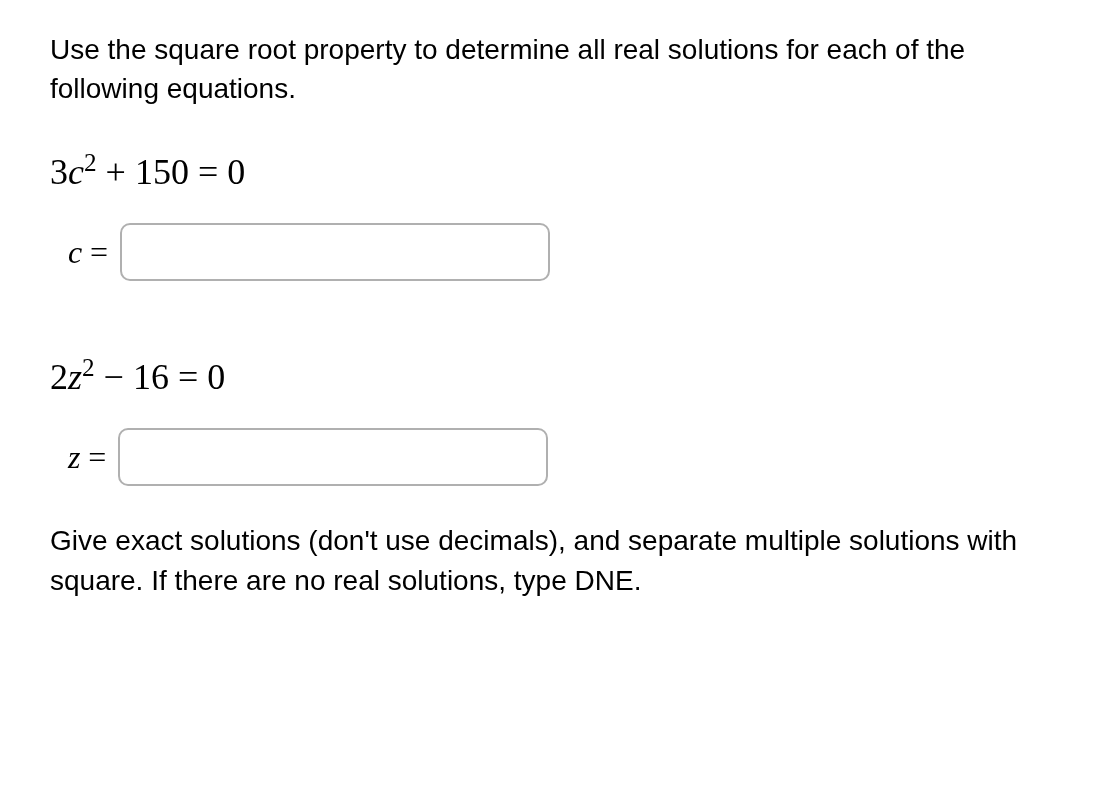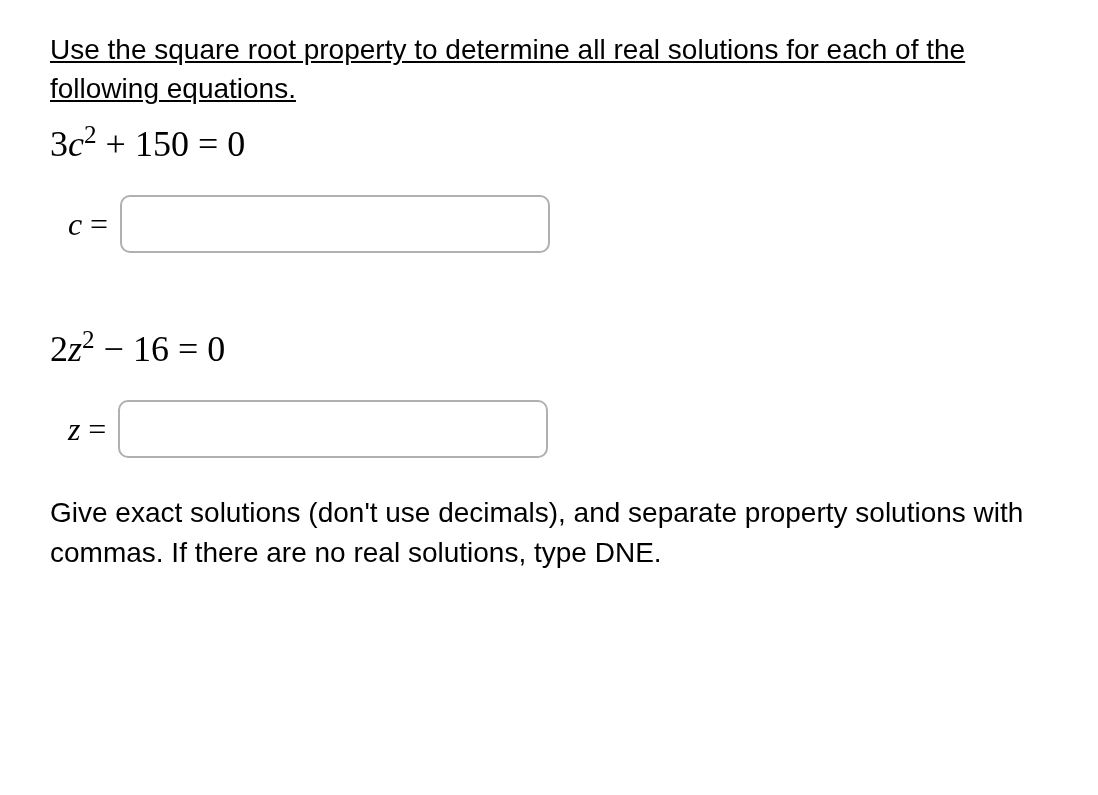--- a/index.html
+++ b/index.html
@@ -9,23 +9,22 @@
     }
     body {
       font-family: 'Lucida Sans', 'Lucida Sans Unicode', Verdana, sans-serif;
       font-size: 28px;
       color: #000;
       background: #fff;
       padding: 30px 50px;
       width: 1098px;
     }
     .instructions {
-      margin-bottom: 15px;
+      margin-bottom: 43px;
       line-height: 1.4;
-      text-decoration: underline;
     }
     .equation {
       font-family: 'Times New Roman', Times, serif;
       font-size: 36px;
       margin-bottom: 30px;
     }
     .equation sup {
       font-size: 0.7em;
       vertical-align: super;
       line-height: 0;
@@ -81,13 +80,13 @@
 <div class="equation">2<em>z</em><sup>2</sup> − 16 = 0</div>
 
 <div class="answer-row last">
   <span>
     <span class="var-label">z</span>
     <span class="equals"> =</span>
   </span>
   <input type="text" class="answer-input" value="" style="">
 </div>
 
-<div class="footer-note">Give exact solutions (don't use decimals), and separate property solutions with commas. If there are no real solutions, type DNE.</div>
+<div class="footer-note">Give exact solutions (don't use decimals), and separate multiple solutions with square. If there are no real solutions, type DNE.</div>
 
 </body></html>

